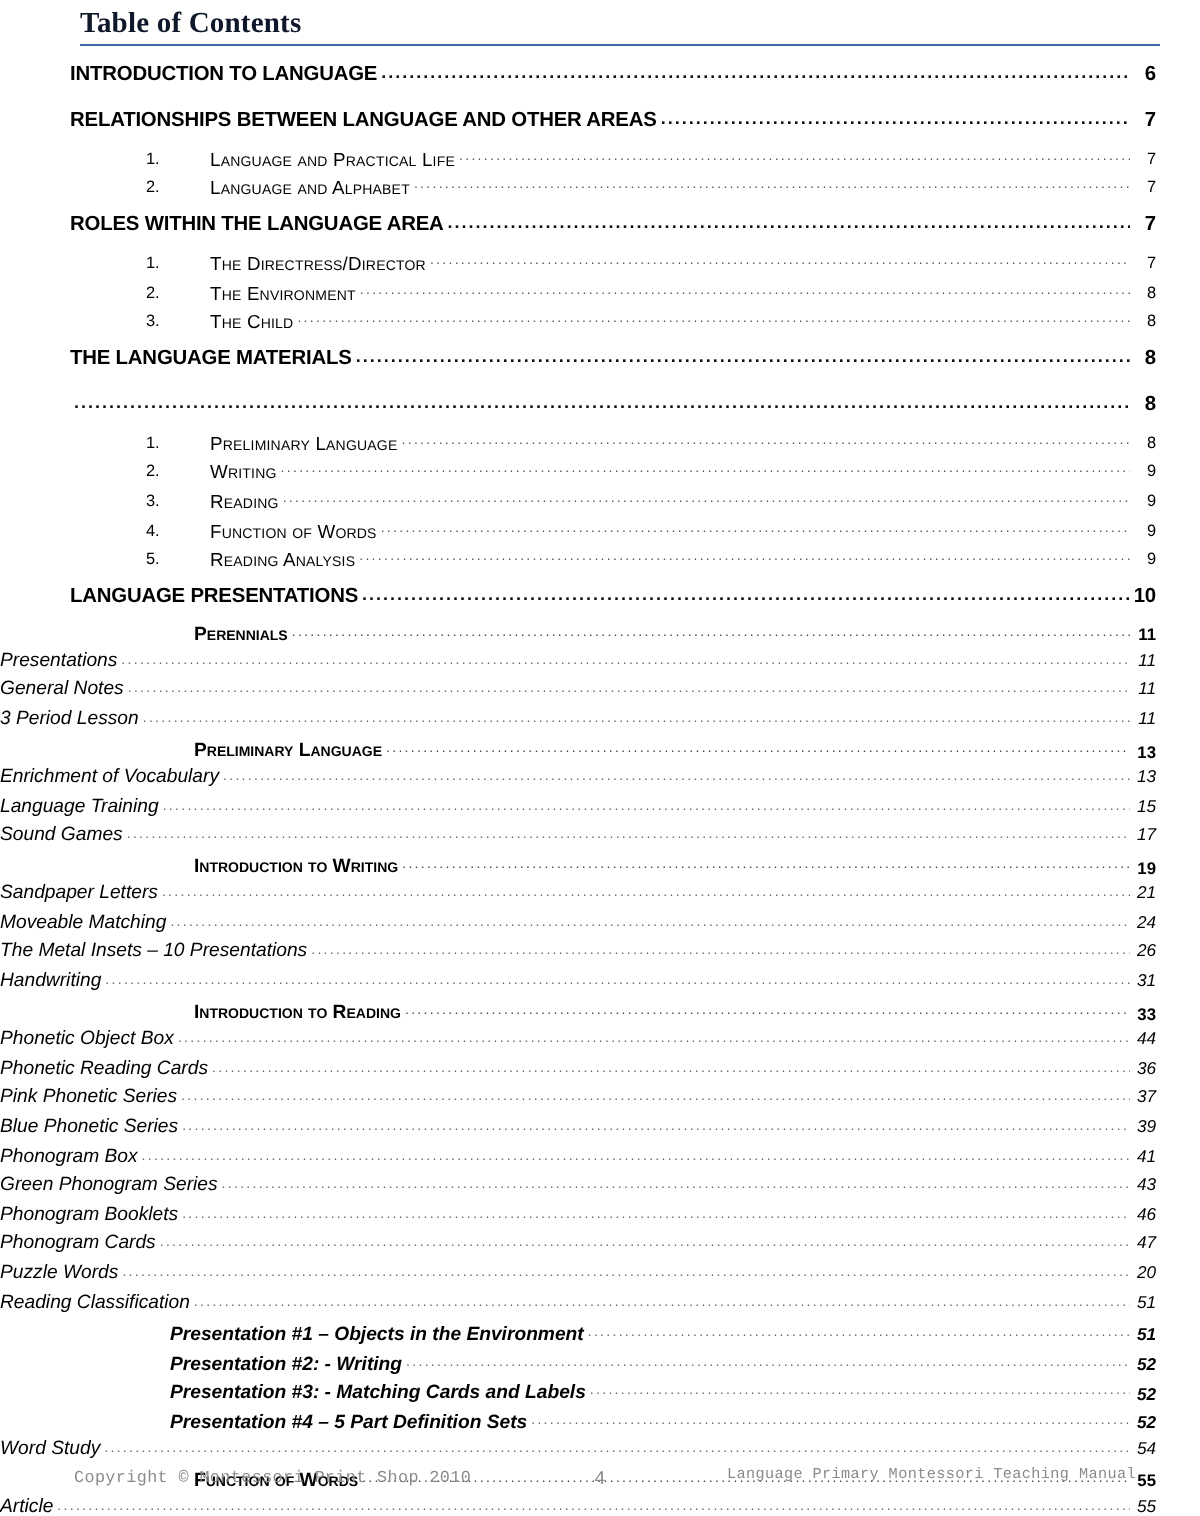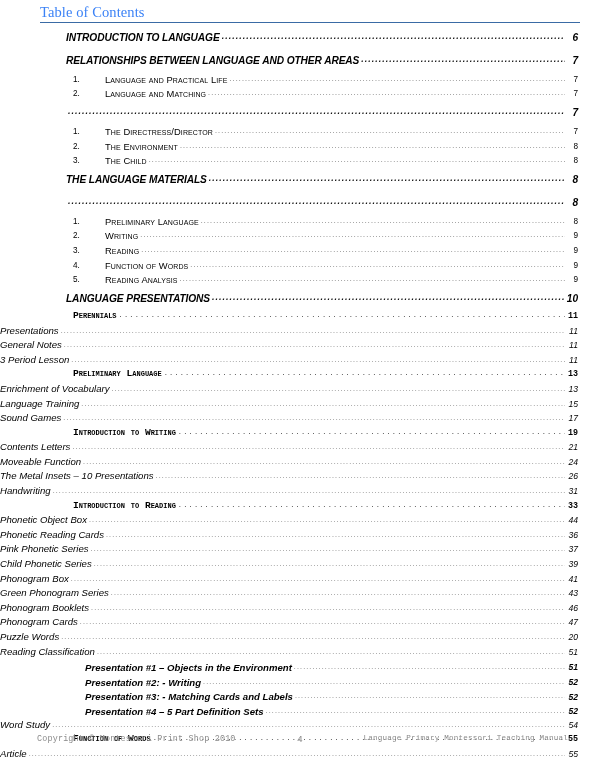--- a/index.html
+++ b/index.html
@@ -25,23 +25,23 @@
 
   
   .toc-header {
     position: absolute;
     left: 40px;
     top: 4px;
     width: 540px;
   }
   .toc-title {
     font-family: "Liberation Serif", serif;
-    font-weight: normal;
+    font-weight: bold;
     font-size: 14.5px;
-    color: #3b82f6;
+    color: #0f172a;
     letter-spacing: 0.1px;
     line-height: 17px;
     white-space: nowrap;
   }
   .toc-rule {
     margin-top: 1px;
     height: 0;
     border-top: 1.6px solid #3A6BA5;
     width: 540px;
   }
@@ -87,27 +87,26 @@
   }
 
   .pg {
     flex: 0 0 auto;
     text-align: right;
     min-width: 12px;
   }
 
   
   .lvl1 {
-    padding-left: 66px;
+    padding-left: 35px;
     font-size: 10.2px;
     font-weight: bold;
     letter-spacing: -0.1px;
     height: 23px;
     align-items: center;
-    font-style: italic;
   }
   .lvl1 .label { font-size: 10.2px; }
   .lvl1 .leader {
     font-size: 9px;
     letter-spacing: 1.0px;
     font-weight: bold;
     position: relative;
     top: -1px;
   }
   .lvl1 .pg { font-size: 10.2px; font-weight: bold; }
@@ -120,26 +119,26 @@
     align-items: center;
     font-variant: small-caps;
   }
   .lvlnum .num { font-variant: normal; font-size: 8.2px; }
   .lvlnum .label { letter-spacing: 0.1px; }
   .lvlnum .leader { font-size: 7px; letter-spacing: 1.15px; color: #555; position: relative; top: -1px; }
   .lvlnum .pg { font-variant: normal; font-size: 8.2px; }
 
   
   .lvl2 {
-    padding-left: 73px;
+    padding-left: 97px;
     font-size: 9.6px;
     font-weight: bold;
     font-variant: small-caps;
     height: 14.6px;
-    font-family: Liberation Mono, monospace;
+    align-items: center;
   }
   .lvl2 .leader { font-size: 7px; letter-spacing: 1.15px; color: #444; font-weight: normal; position: relative; top: -1px; }
   .lvl2 .pg { font-variant: normal; font-size: 8.4px; font-weight: bold; }
 
   
   .lvl3 {
     font-size: 9.6px;
     font-style: italic;
     height: 14.6px;
   }
@@ -215,25 +214,26 @@
         <span class="pg">7</span>
       </div>
       <div class="toc-row lvlnum">
         <span class="num">1.</span>
         <span class="label">Language and Practical Life</span>
         <span class="leader">...........................................................................................................................................................................................................................</span>
         <span class="pg">7</span>
       </div>
       <div class="toc-row lvlnum">
         <span class="num">2.</span>
-        <span class="label">Language and Matching</span>
+        <span class="label">Language and Alphabet</span>
         <span class="leader">...........................................................................................................................................................................................................................</span>
         <span class="pg">7</span>
       </div>
       <div class="toc-row lvl1">
+        <span class="label">ROLES WITHIN THE LANGUAGE AREA</span>
         <span class="leader">...........................................................................................................................................................................................................................</span>
         <span class="pg">7</span>
       </div>
       <div class="toc-row lvlnum">
         <span class="num">1.</span>
         <span class="label">The Directress/Director</span>
         <span class="leader">...........................................................................................................................................................................................................................</span>
         <span class="pg">7</span>
       </div>
       <div class="toc-row lvlnum">
@@ -331,26 +331,26 @@
         <span class="label">Sound Games</span>
         <span class="leader">...........................................................................................................................................................................................................................</span>
         <span class="pg">17</span>
       </div>
       <div class="toc-row lvl2">
         <span class="label">Introduction to Writing</span>
         <span class="leader">...........................................................................................................................................................................................................................</span>
         <span class="pg">19</span>
       </div>
       <div class="toc-row lvl3">
-        <span class="label">Contents Letters</span>
+        <span class="label">Sandpaper Letters</span>
         <span class="leader">...........................................................................................................................................................................................................................</span>
         <span class="pg">21</span>
       </div>
       <div class="toc-row lvl3">
-        <span class="label">Moveable Function</span>
+        <span class="label">Moveable Matching</span>
         <span class="leader">...........................................................................................................................................................................................................................</span>
         <span class="pg">24</span>
       </div>
       <div class="toc-row lvl3">
         <span class="label">The Metal Insets – 10 Presentations</span>
         <span class="leader">...........................................................................................................................................................................................................................</span>
         <span class="pg">26</span>
       </div>
       <div class="toc-row lvl3">
         <span class="label">Handwriting</span>
@@ -371,21 +371,21 @@
         <span class="label">Phonetic Reading Cards</span>
         <span class="leader">...........................................................................................................................................................................................................................</span>
         <span class="pg">36</span>
       </div>
       <div class="toc-row lvl3">
         <span class="label">Pink Phonetic Series</span>
         <span class="leader">...........................................................................................................................................................................................................................</span>
         <span class="pg">37</span>
       </div>
       <div class="toc-row lvl3">
-        <span class="label">Child Phonetic Series</span>
+        <span class="label">Blue Phonetic Series</span>
         <span class="leader">...........................................................................................................................................................................................................................</span>
         <span class="pg">39</span>
       </div>
       <div class="toc-row lvl3">
         <span class="label">Phonogram Box</span>
         <span class="leader">...........................................................................................................................................................................................................................</span>
         <span class="pg">41</span>
       </div>
       <div class="toc-row lvl3">
         <span class="label">Green Phonogram Series</span>

